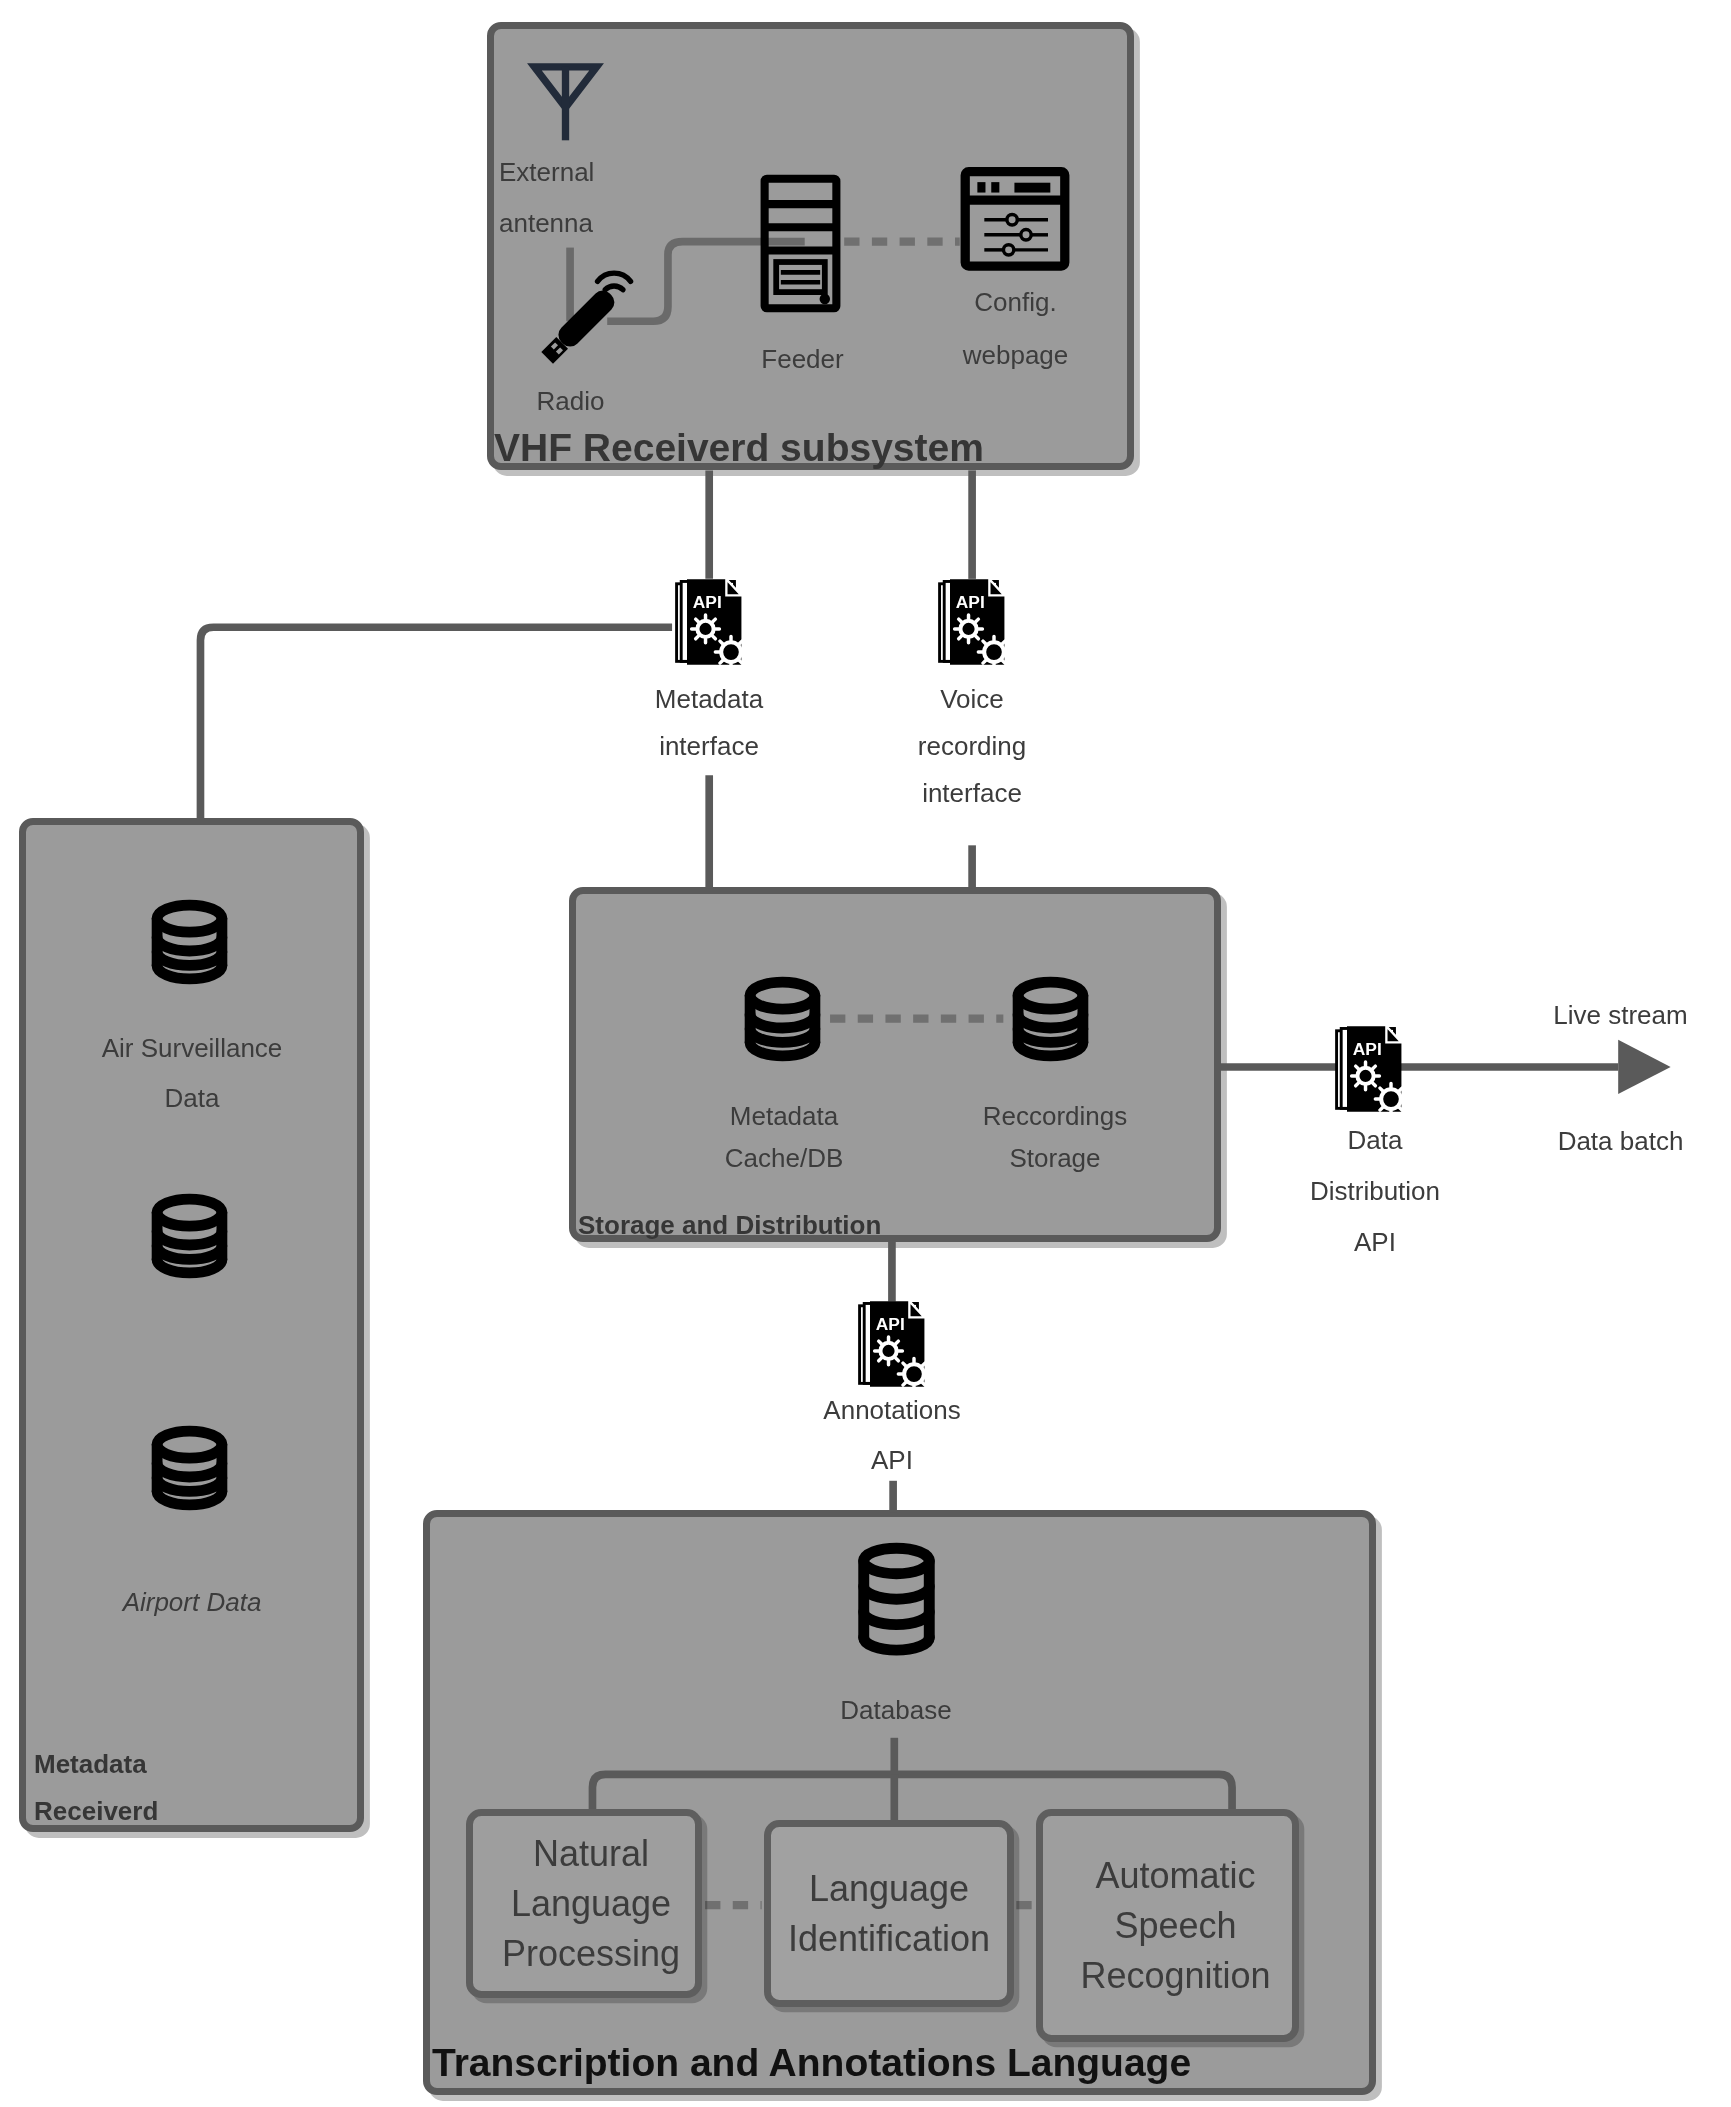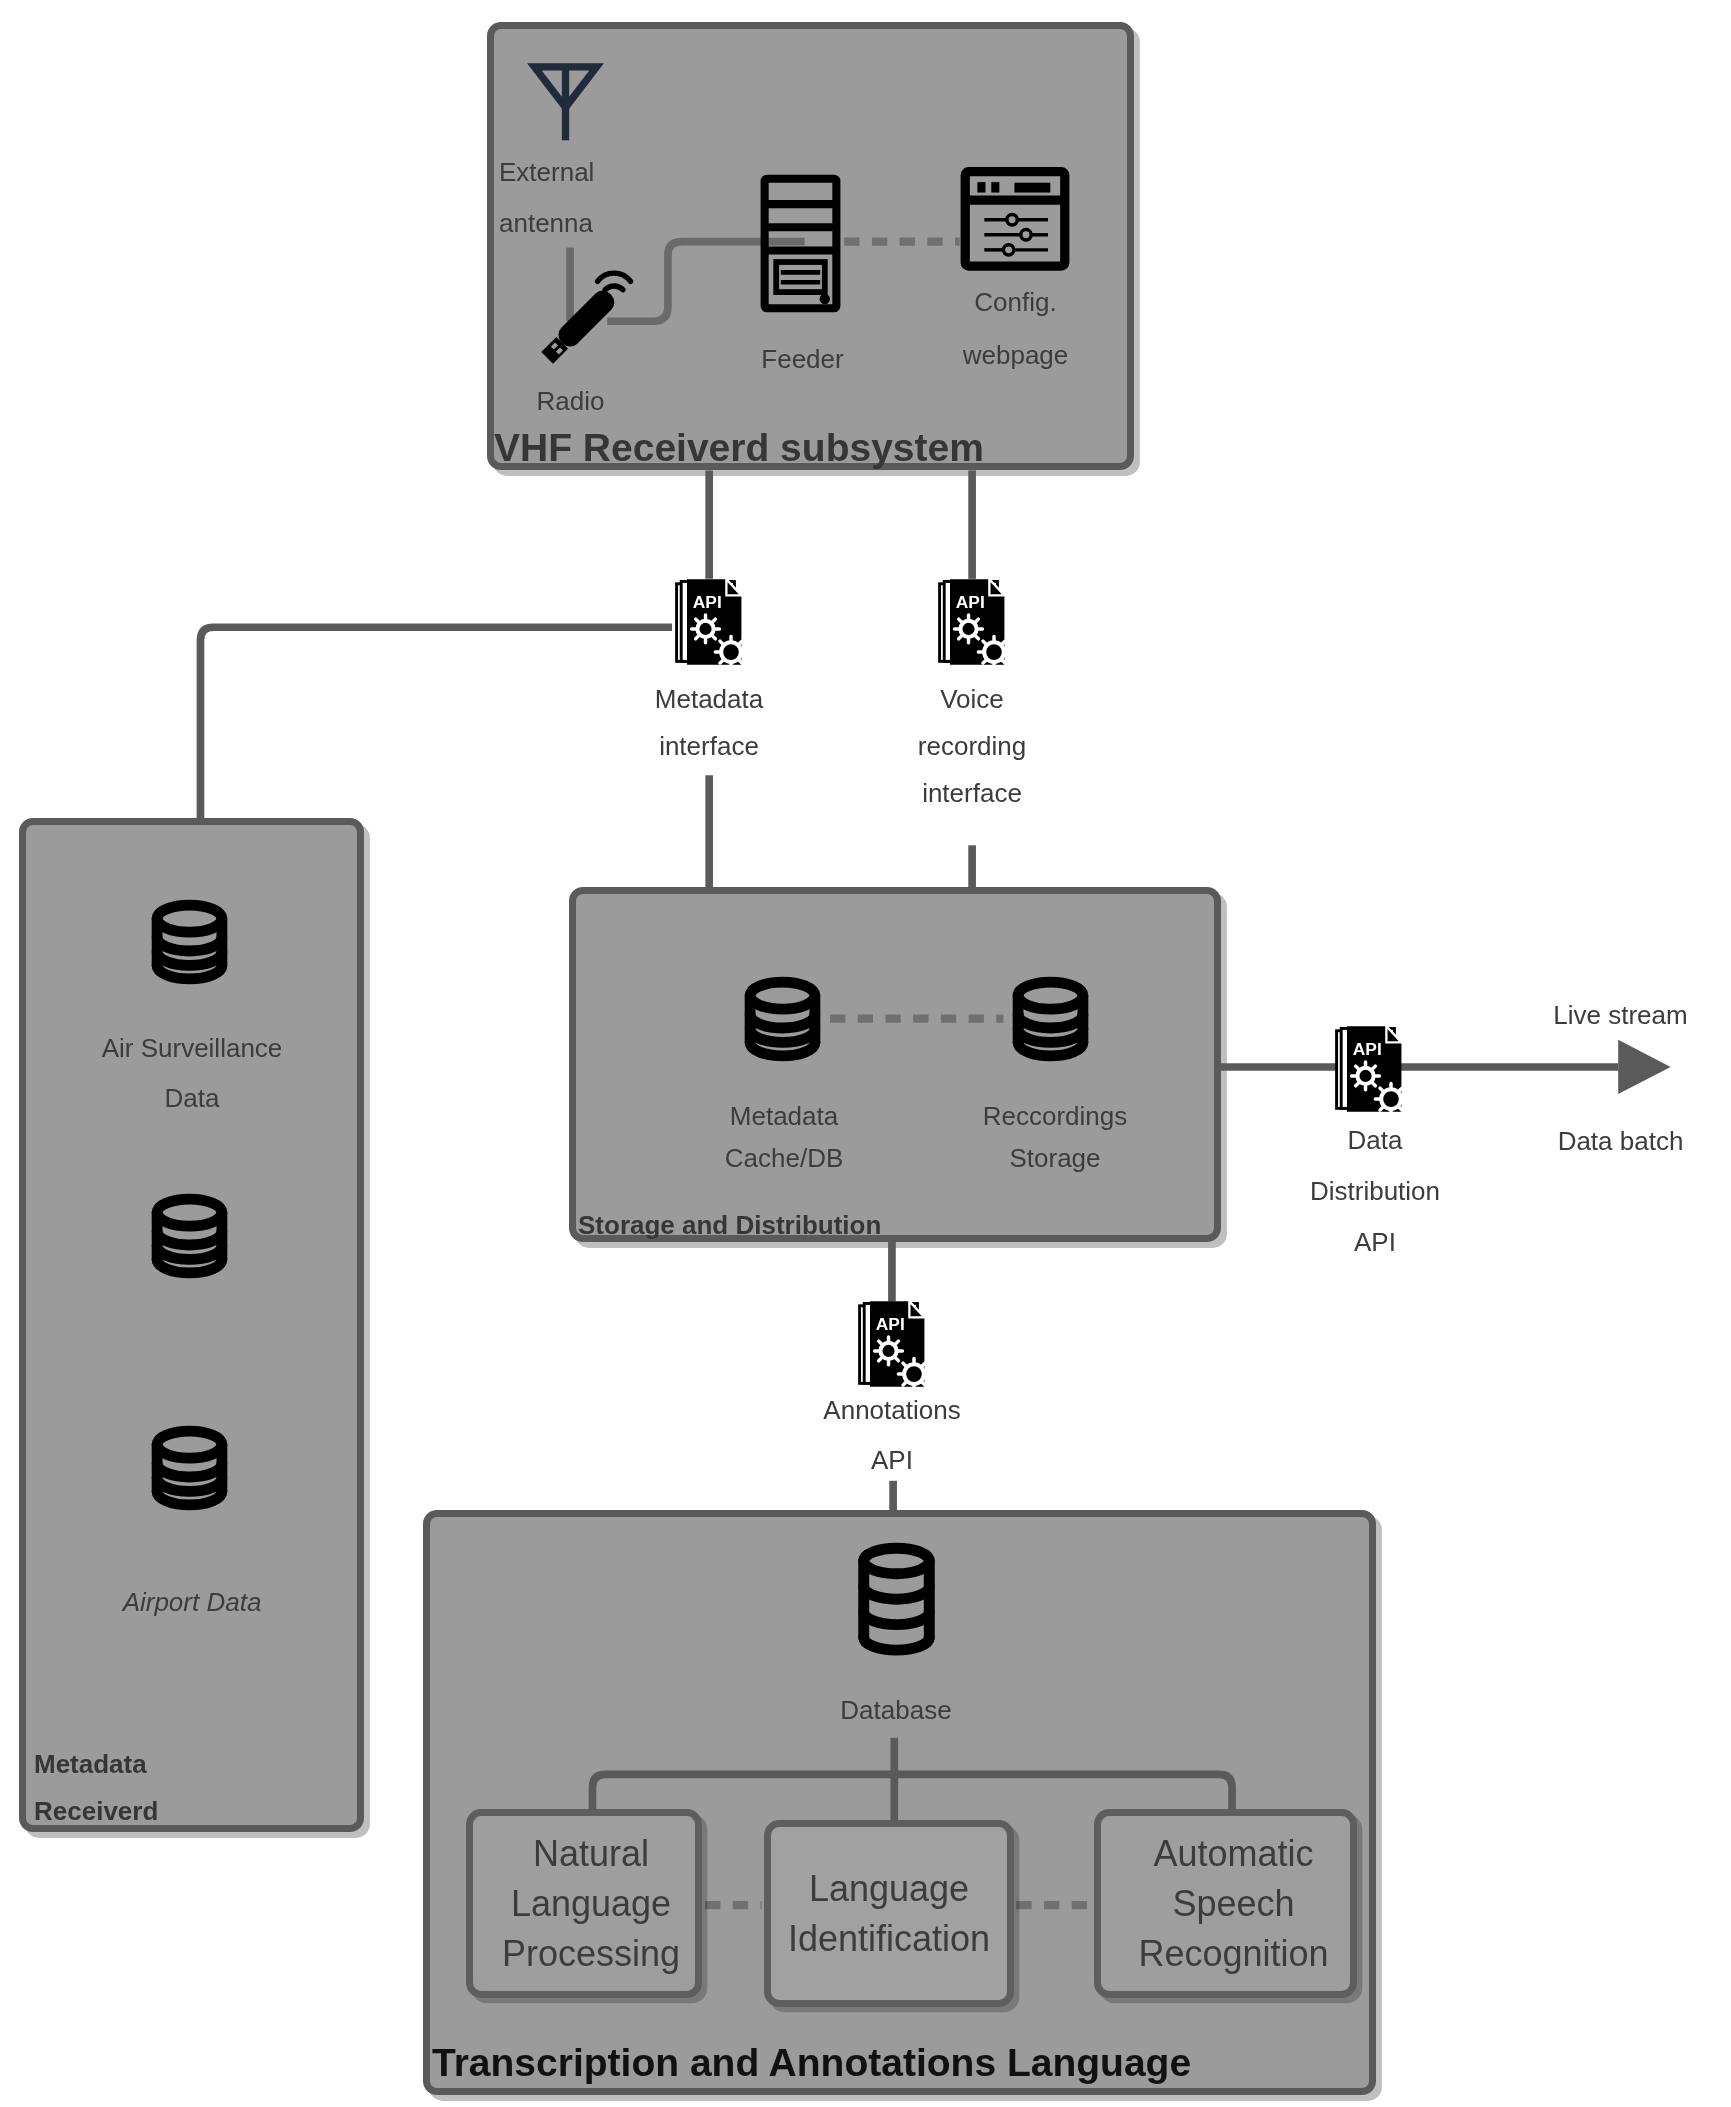--- a/index.html
+++ b/index.html
@@ -271,21 +271,21 @@
 
   <div class="node nodelayer" style="left:466px;top:1809px;width:236px;height:189px;padding-left:14px;">
     <span>Natural</span>
     <span>Language</span>
     <span>Processing</span>
   </div>
   <div class="node nodelayer" style="left:764px;top:1820px;width:250px;height:187px;background:#a1a1a1;">
     <span>Language</span>
     <span>Identification</span>
   </div>
-  <div class="node nodelayer" style="left:1094px;top:1809px;width:263px;height:189px;padding-left:16px;">
+  <div class="node nodelayer" style="left:1036px;top:1809px;width:263px;height:233px;padding-left:16px;">
     <span>Automatic</span>
     <span>Speech</span>
     <span>Recognition</span>
   </div>
 
   <div class="lbl bold" style="left:432px;top:2037px;font-size:39px;color:#111;">Transcription and Annotations Language</div>
 
 </div>
 
 

